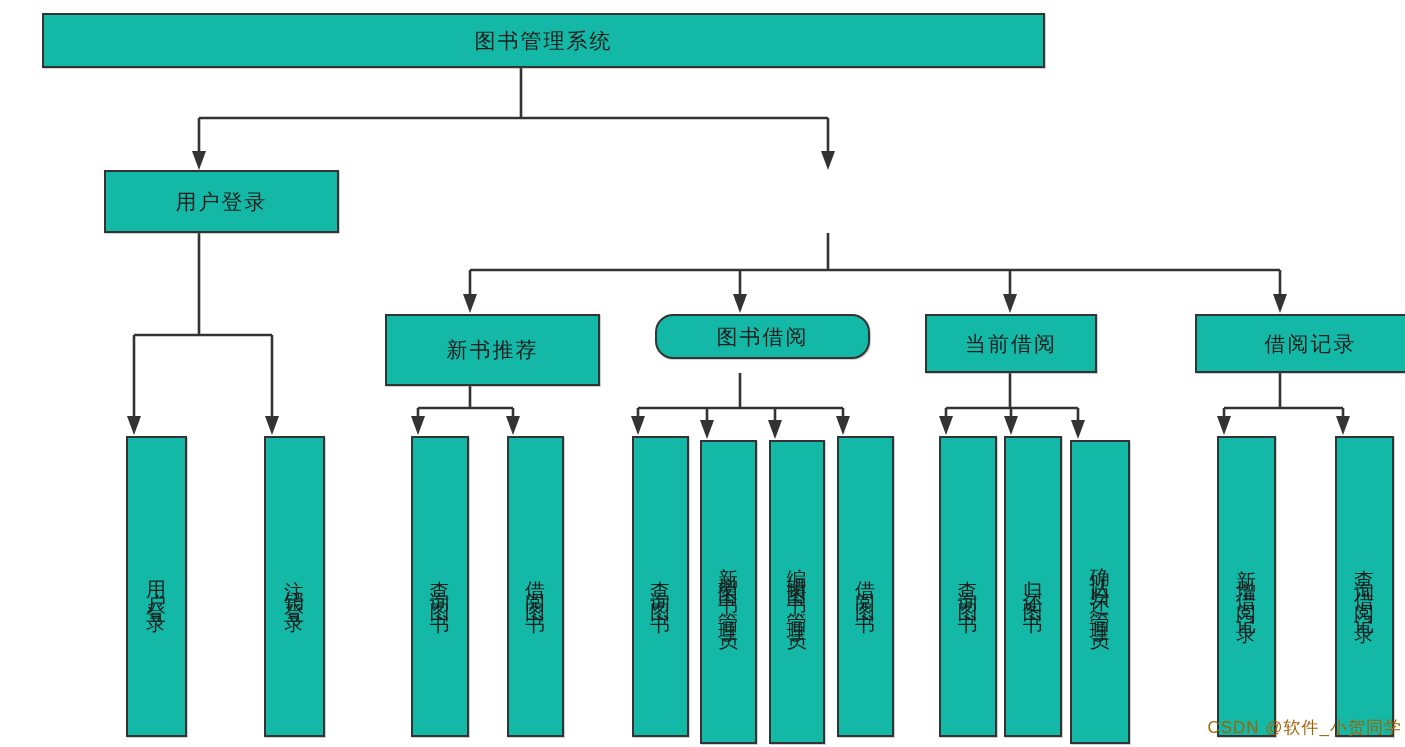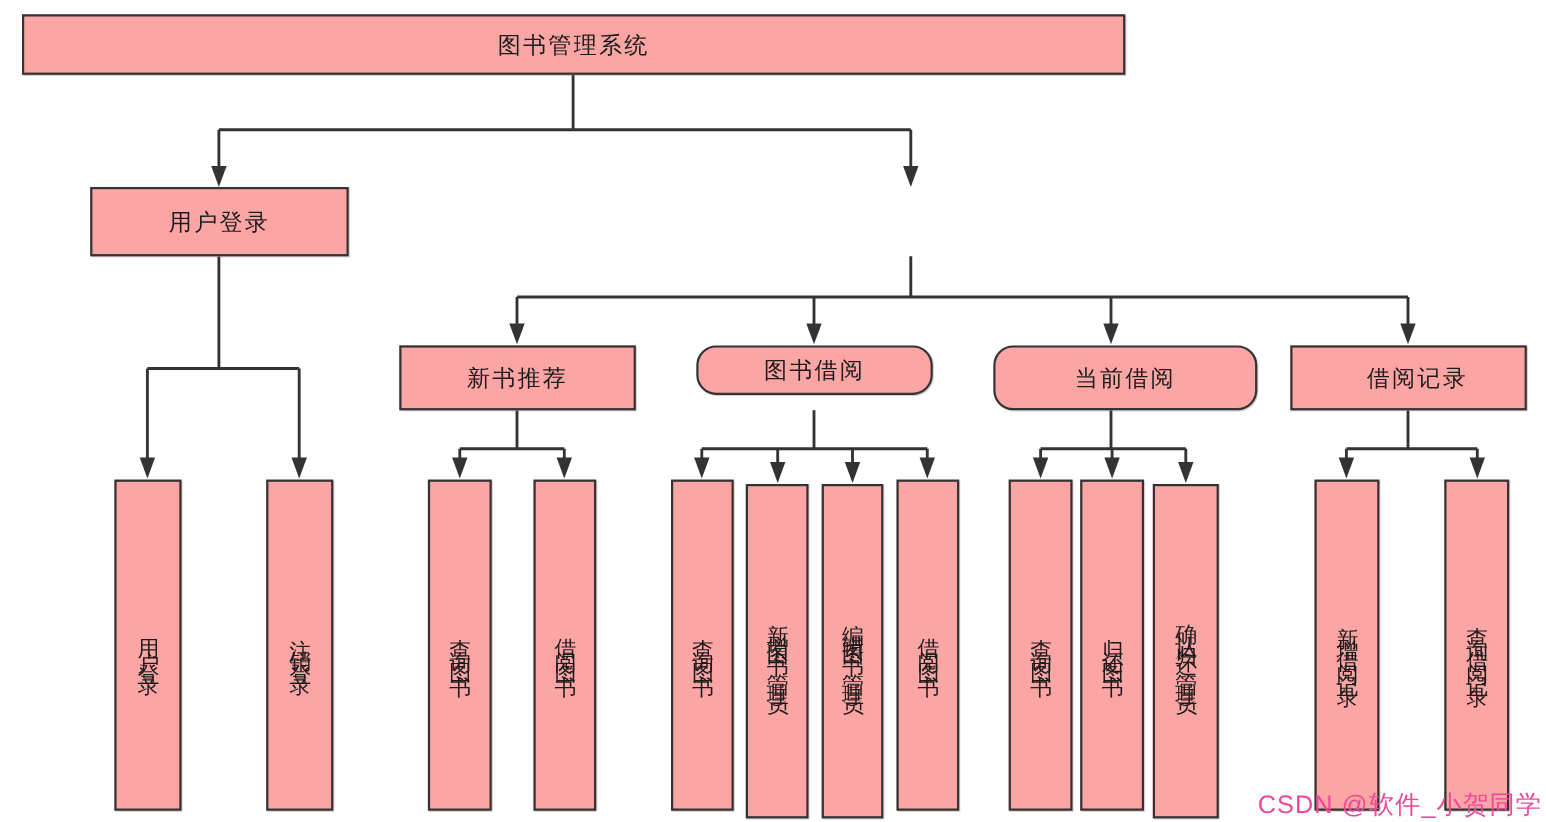--- a/index.html
+++ b/index.html
@@ -16,48 +16,49 @@
     overflow: hidden;
   }
   #wires {
     position: absolute;
     left: 0; top: 0;
     width: 1405px; height: 747px;
   }
   .box {
     position: absolute;
     box-sizing: border-box;
-    background: #fca5a5;
+    background: #14b8a6;
     border: 2.5px solid #333333;
     box-shadow: 1px 1px 0 rgba(120,120,120,0.35);
     display: flex;
     align-items: center;
     justify-content: center;
     color: #1c1c1c;
     z-index: 2;
+    margin-left: 22px;
   }
   .hlabel {
     font-size: 21px;
     letter-spacing: 2px;
     white-space: nowrap;
   }
   .vlabel {
     writing-mode: vertical-rl;
     font-size: 20px;
     letter-spacing: 11px;
     line-height: 1;
     white-space: nowrap;
   }
   #watermark {
     position: absolute;
     top: 716px;
     right: 3px;
-    font-size: 23px;
+    font-size: 17px;
     letter-spacing: 1px;
-    color: #ec4899;
+    color: #a16207;
     z-index: 3;
     white-space: nowrap;
   }
 </style>
 </head>
 <body>
 
 <div id="canvas">
 
   <svg id="wires" viewBox="0 0 1405 747" xmlns="http://www.w3.org/2000/svg">
@@ -92,27 +93,27 @@
   </svg>
 
   <div class="box" style="left:20px; top:13px; width:1003px; height:55px;">
     <span class="hlabel">图书管理系统</span>
   </div>
 
   <div class="box" style="left:82px; top:170px; width:235px; height:63px;">
     <span class="hlabel">用户登录</span>
   </div>
 
-  <div class="box" style="left:363px; top:314px; width:215px; height:59px;">
+  <div class="box" style="left:363px; top:314px; width:215px; height:72px;">
     <span class="hlabel">新书推荐</span>
   </div>
   <div class="box" style="left:633px; top:314px; width:215px; height:45px;border-radius:18px;">
     <span class="hlabel">图书借阅</span>
   </div>
-  <div class="box" style="left:903px; top:314px; width:240px; height:59px;border-radius:18px;">
+  <div class="box" style="left:903px; top:314px; width:172px; height:59px;">
     <span class="hlabel">当前借阅</span>
   </div>
   <div class="box" style="left:1173px; top:314px; width:215px; height:59px;padding-left:16px;">
     <span class="hlabel">借阅记录</span>
   </div>
 
   <div class="box" style="left:104px; top:436px; width:61px; height:301px;">
     <span class="vlabel">用户登录</span>
   </div>
   <div class="box" style="left:242px; top:436px; width:61px; height:301px;">

